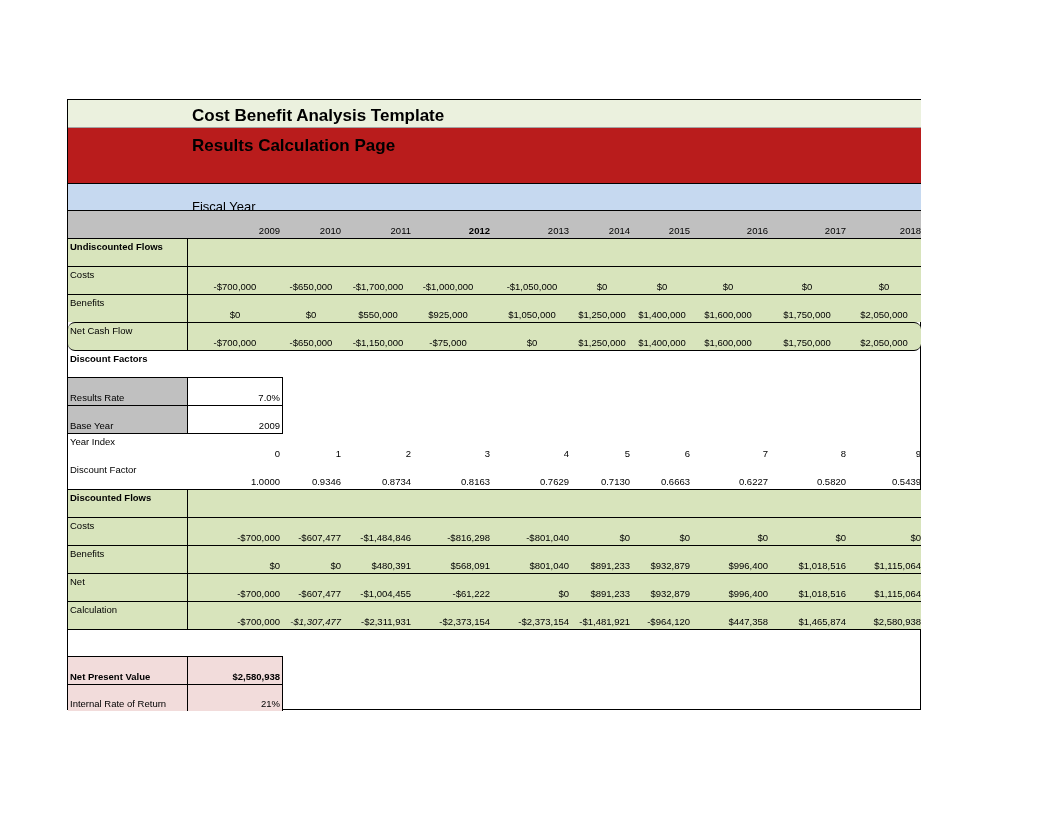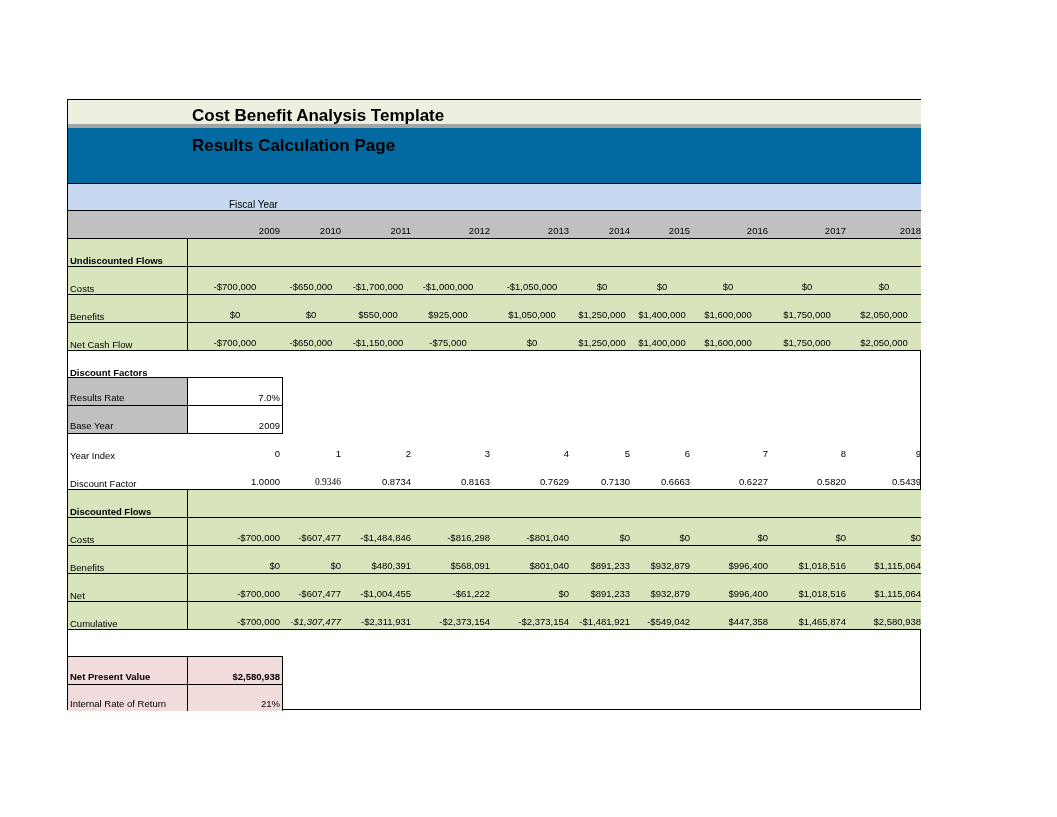--- a/index.html
+++ b/index.html
@@ -1,27 +1,27 @@
 <!DOCTYPE html>
 <html><head>
 <meta charset="utf-8">
 <style>
   html, body { margin:0; padding:0; background:#ffffff; }
   body { width:1057px; height:817px; position:relative; font-family:"Liberation Sans", sans-serif; color:#000; overflow:hidden; }
   .sheet { position:absolute; left:67px; top:99px; width:854px; height:611px; border:1px solid #000; box-sizing:border-box; background:#fff; }
   .band { position:absolute; left:0; width:853px; box-sizing:border-box; }
-  .title1 { top:0; height:28px; background:#ebf1de; border-bottom:4px solid #a3a3a3; }
-  .title2 { top:28px; height:56px; background:#0369a1; border-bottom:1px solid #000; }
+  .title1 { top:0; height:28px; background:#ebf1de; border-bottom:1px solid #a3a3a3; }
+  .title2 { top:28px; height:56px; background:#b91c1c; border-bottom:1px solid #000; }
   .fy { top:84px; height:27px; background:#c6d9f0; border-bottom:1px solid #000; }
   .years { top:111px; height:27px; background:#c0c0c0; }
   .t1 { position:absolute; left:124px; top:6px; font-size:17px; font-weight:bold; }
   .t2 { position:absolute; left:124px; top:8px; font-size:17px; font-weight:bold; }
-  .fylabel { position:absolute; left:124px; top:15px; font-size:10px;margin-left:37px; }
+  .fylabel { position:absolute; left:124px; top:15px; font-size:13px; }
   .row { position:absolute; left:0; width:853px; box-sizing:border-box; font-size:9.5px; }
-  .row .lbl { position:absolute; left:2px; bottom:0; white-space:nowrap;margin-top:23px; }
+  .row .lbl { position:absolute; left:2px; bottom:14px; white-space:nowrap;margin-top:23px; }
   .row .lbl.bold { font-weight:bold; }
   .cell { position:absolute; bottom:2px; white-space:nowrap; }
   .green { background:#d8e4bc; }
   .pink { background:#f2dcdb; }
   .grey { background:#c0c0c0; }
   .lblbox { position:absolute; left:0; top:0; width:120px; height:100%; box-sizing:border-box; border-right:1px solid #000; }
   .bt { border-top:1px solid #000; }
   .bb { border-bottom:1px solid #000; }
   .smallbox { position:absolute; left:0; width:215px; box-sizing:border-box; font-size:9.5px; }
   .smallbox .lpart { position:absolute; left:0; top:0; width:120px; height:100%; box-sizing:border-box; border-right:1px solid #000; }
@@ -40,21 +40,21 @@
   <div class="band title2">
     <span class="t2">Results Calculation Page</span>
   </div>
   <div class="band fy">
     <span class="fylabel">Fiscal Year</span>
   </div>
   <div class="band years row" id="years-row">
       <span class="cell" style="right: 641px; bottom: 2px;">2009</span>
       <span class="cell" style="right: 580px; bottom: 2px;">2010</span>
       <span class="cell" style="right: 510px; bottom: 2px;">2011</span>
-      <span class="cell" style="right: 431px; bottom: 2px;">2012</span>
+      <span class="cell" style="right: 431px; bottom: 2px; font-weight: bold;">2012</span>
       <span class="cell" style="right: 352px; bottom: 2px;">2013</span>
       <span class="cell" style="right: 291px; bottom: 2px;">2014</span>
       <span class="cell" style="right: 231px; bottom: 2px;">2015</span>
       <span class="cell" style="right: 153px; bottom: 2px;">2016</span>
       <span class="cell" style="right: 75px; bottom: 2px;">2017</span>
       <span class="cell" style="right: 0px; bottom: 2px;">2018</span>
     </div>
 
   <div class="row green bt" style="top:138px;height:28px;">
     <div class="lblbox"></div>
@@ -81,21 +81,21 @@
       <span class="cell" style="left: 243px; transform: translateX(-50%);">$0</span>
       <span class="cell" style="left: 310px; transform: translateX(-50%);">$550,000</span>
       <span class="cell" style="left: 380px; transform: translateX(-50%);">$925,000</span>
       <span class="cell" style="left: 464px; transform: translateX(-50%);">$1,050,000</span>
       <span class="cell" style="left: 534px; transform: translateX(-50%);">$1,250,000</span>
       <span class="cell" style="left: 594px; transform: translateX(-50%);">$1,400,000</span>
       <span class="cell" style="left: 660px; transform: translateX(-50%);">$1,600,000</span>
       <span class="cell" style="left: 739px; transform: translateX(-50%);">$1,750,000</span>
       <span class="cell" style="left: 816px; transform: translateX(-50%);">$2,050,000</span>
     </div>
-  <div class="row green bt bb" style="top:222px;height:29px;">
+  <div class="row green bt bb" style="top:222px;height:29px;border-radius:7px;">
     <div class="lblbox"></div>
     <span class="lbl">Net Cash Flow</span>
   <span class="cell" style="left: 167px; transform: translateX(-50%);">-$700,000</span>
       <span class="cell" style="left: 243px; transform: translateX(-50%);">-$650,000</span>
       <span class="cell" style="left: 310px; transform: translateX(-50%);">-$1,150,000</span>
       <span class="cell" style="left: 380px; transform: translateX(-50%);">-$75,000</span>
       <span class="cell" style="left: 464px; transform: translateX(-50%);">$0</span>
       <span class="cell" style="left: 534px; transform: translateX(-50%);">$1,250,000</span>
       <span class="cell" style="left: 594px; transform: translateX(-50%);">$1,400,000</span>
       <span class="cell" style="left: 660px; transform: translateX(-50%);">$1,600,000</span>
@@ -129,21 +129,21 @@
       <span class="cell" style="right: 352px;">4</span>
       <span class="cell" style="right: 291px;">5</span>
       <span class="cell" style="right: 231px;">6</span>
       <span class="cell" style="right: 153px;">7</span>
       <span class="cell" style="right: 75px;">8</span>
       <span class="cell" style="right: 0px;">9</span>
     </div>
   <div class="row" style="top:361px;height:28px;" id="discount-factor-row">
     <span class="lbl">Discount Factor</span>
   <span class="cell" style="right: 641px;">1.0000</span>
-      <span class="cell" style="right: 580px; font-family: Liberation Serif, serif;">0.9346</span>
+      <span class="cell" style="right: 580px;">0.9346</span>
       <span class="cell" style="right: 510px;">0.8734</span>
       <span class="cell" style="right: 431px;">0.8163</span>
       <span class="cell" style="right: 352px;">0.7629</span>
       <span class="cell" style="right: 291px;">0.7130</span>
       <span class="cell" style="right: 231px;">0.6663</span>
       <span class="cell" style="right: 153px;">0.6227</span>
       <span class="cell" style="right: 75px;">0.5820</span>
       <span class="cell" style="right: 0px;">0.5439</span>
     </div>
 
@@ -188,28 +188,28 @@
       <span class="cell" style="right: 431px;">-$61,222</span>
       <span class="cell" style="right: 352px;">$0</span>
       <span class="cell" style="right: 291px;">$891,233</span>
       <span class="cell" style="right: 231px;">$932,879</span>
       <span class="cell" style="right: 153px;">$996,400</span>
       <span class="cell" style="right: 75px;">$1,018,516</span>
       <span class="cell" style="right: 0px;">$1,115,064</span>
     </div>
   <div class="row green bt bb" style="top:501px;height:29px;">
     <div class="lblbox"></div>
-    <span class="lbl">Cumulative</span>
+    <span class="lbl">Calculation</span>
   <span class="cell" style="right: 641px;">-$700,000</span>
       <span class="cell" style="right: 580px; font-style: italic;">-$1,307,477</span>
       <span class="cell" style="right: 510px;">-$2,311,931</span>
       <span class="cell" style="right: 431px;">-$2,373,154</span>
       <span class="cell" style="right: 352px;">-$2,373,154</span>
       <span class="cell" style="right: 291px;">-$1,481,921</span>
-      <span class="cell" style="right: 231px;">-$549,042</span>
+      <span class="cell" style="right: 231px;">-$964,120</span>
       <span class="cell" style="right: 153px;">$447,358</span>
       <span class="cell" style="right: 75px;">$1,465,874</span>
       <span class="cell" style="right: 0px;">$2,580,938</span>
     </div>
 
   <div class="smallbox pink" style="top:556px;height:28px;font-weight:bold;">
     <div class="lpart bt"></div>
     <span class="lbl">Net Present Value</span>
     <div class="vpart bt">
       <span class="val">$2,580,938</span>

